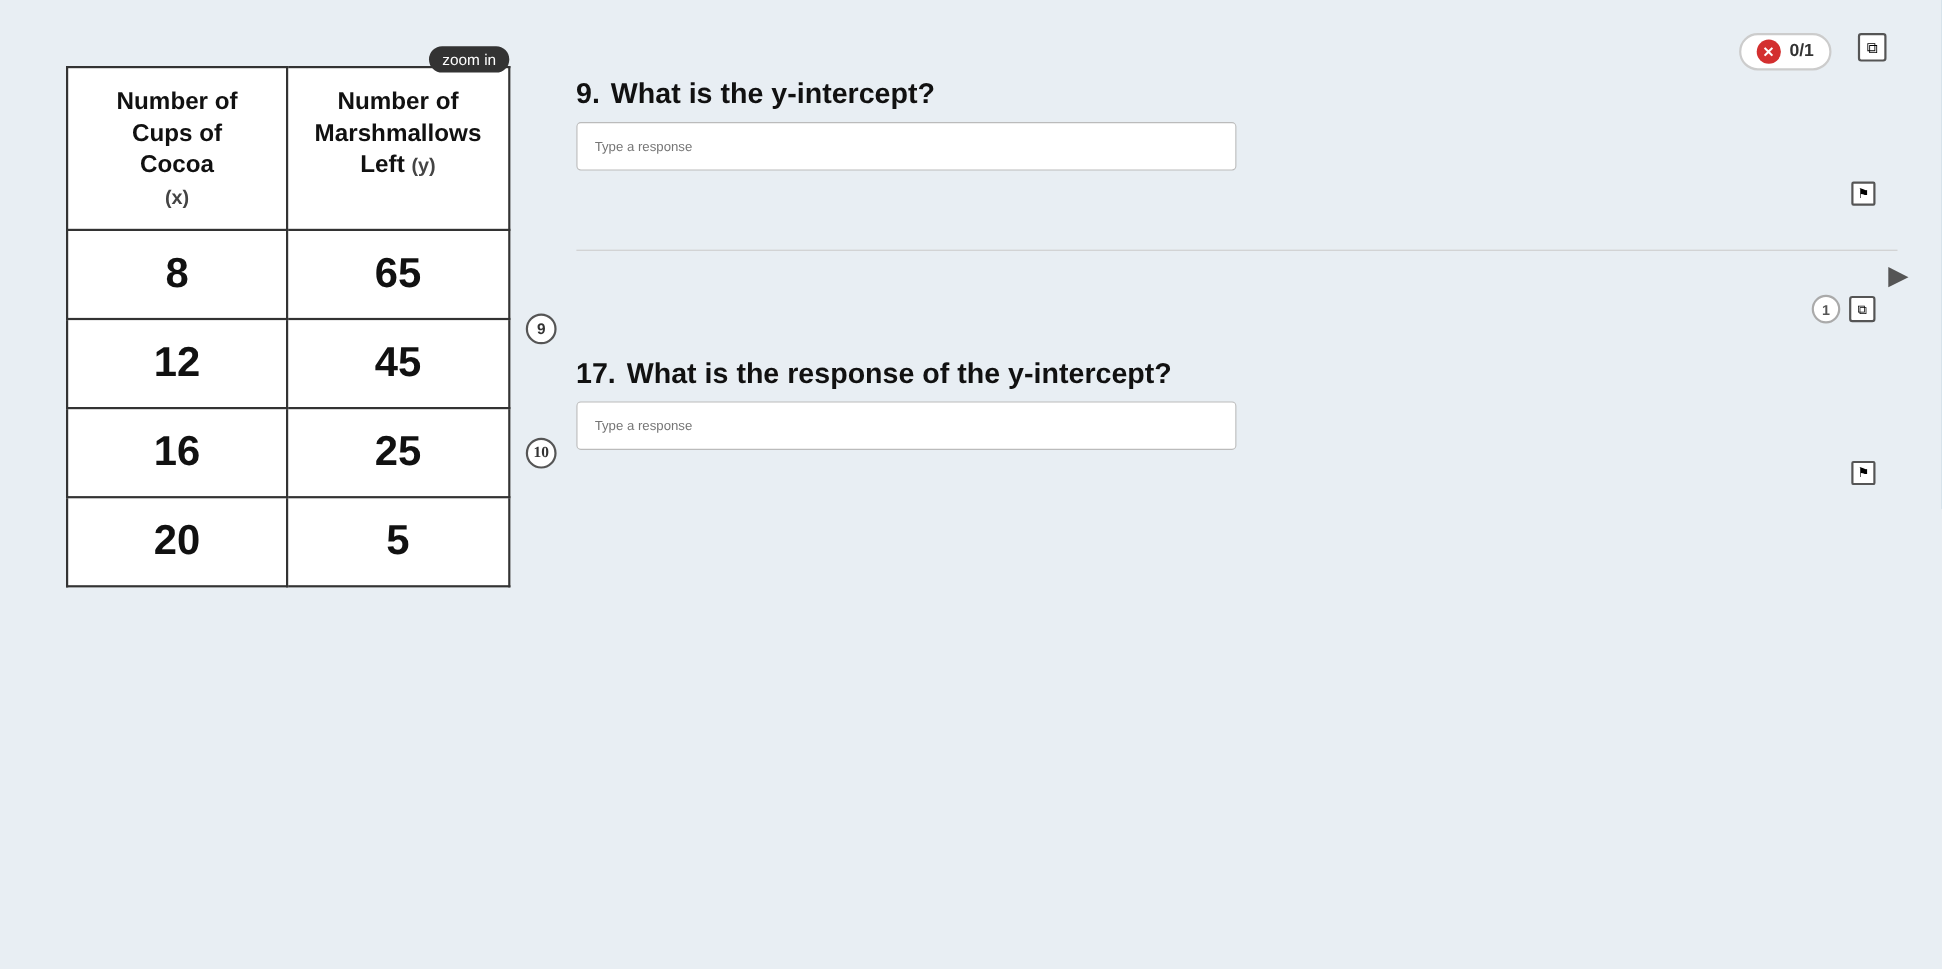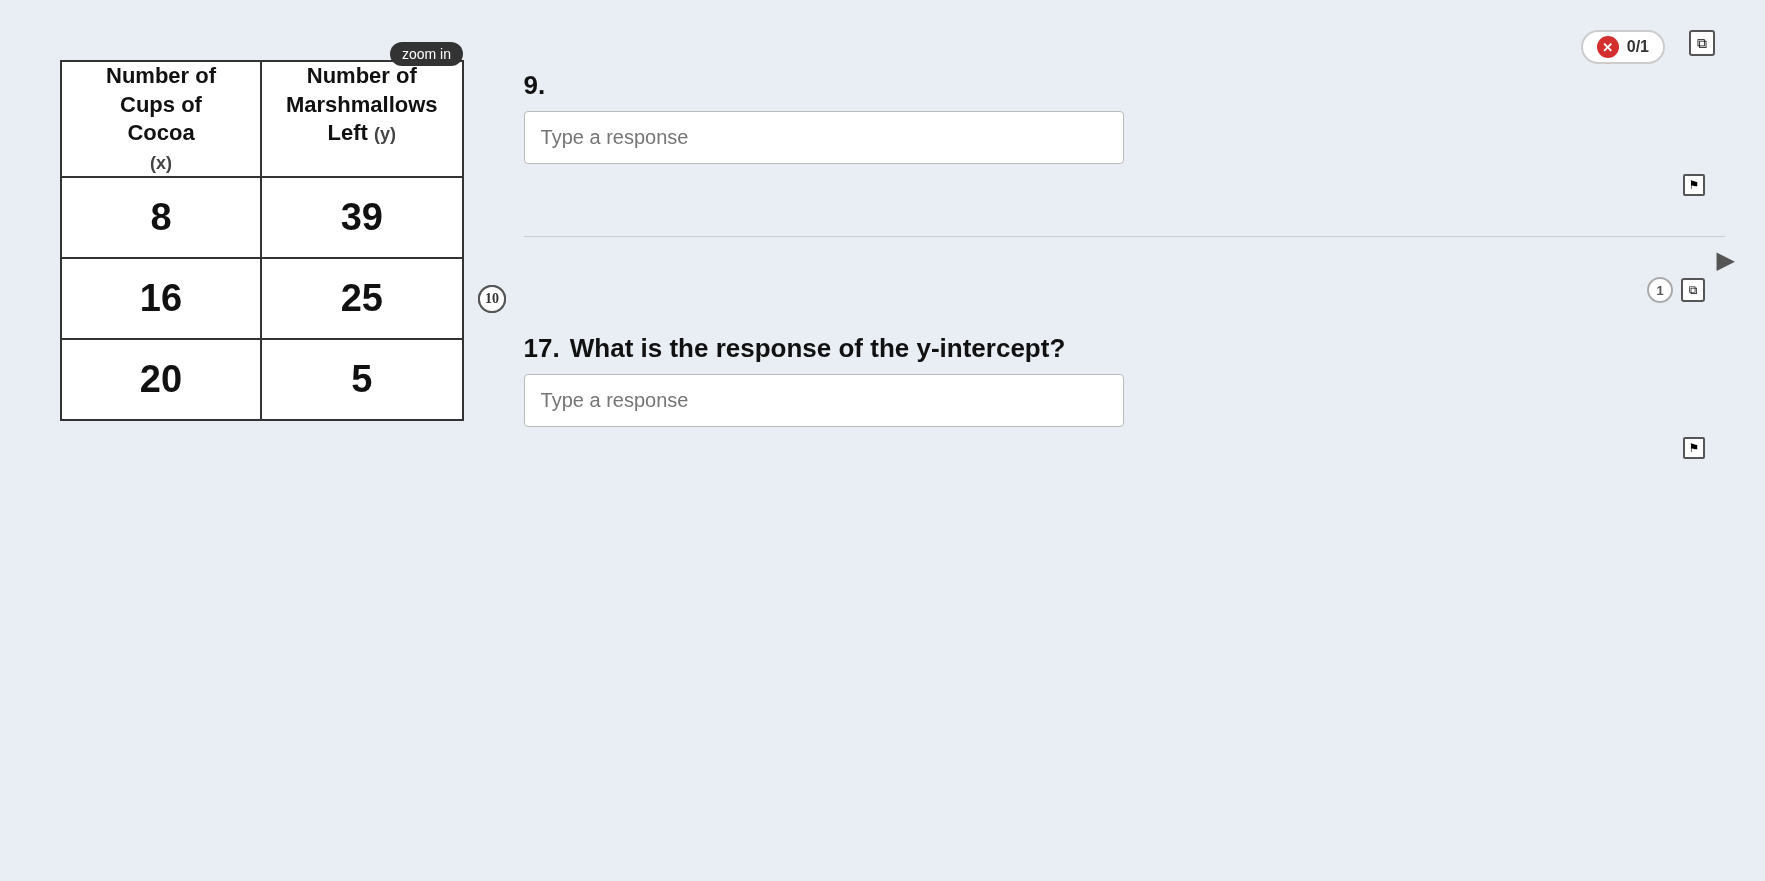--- a/index.html
+++ b/index.html
@@ -56,21 +56,21 @@
     .data-table td {
       border: 2px solid #333;
       text-align: center;
       font-weight: bold;
       color: #111;
     }
 
     .data-table th {
       font-size: 22px;
       font-weight: 900;
-      padding: 0 24px;
+      padding: 16px 24px;
       line-height: 1.3;
       vertical-align: top;
       width: 200px;
     }
 
     .data-table td {
       font-size: 38px;
       font-weight: 900;
       padding: 18px 24px;
       width: 200px;
@@ -183,21 +183,21 @@
       font-size: 26px;
       font-weight: 700;
       color: #111;
     }
 
     .response-input {
       background: #fff;
       border: 1.5px solid #bbb;
       border-radius: 4px;
       padding: 14px 16px;
-      font-size: 20px;
+      font-size: 12px;
       color: #888;
       width: 600px;
       cursor: text;
     }
 
     .question-divider {
       border: none;
       border-top: 1px solid #ccc;
       margin: 10px 0;
     }
@@ -285,21 +285,25 @@
             <span>Number of</span><br>
             <span>Marshmallows</span><br>
             <span>Left</span>
             <span class="header-sub">(y)</span>
           </th>
         </tr>
       </thead>
       <tbody id="table-body">
       <tr>
             <td>8</td>
-            <td>39</td>
+            <td>65</td>
+          </tr>
+          <tr>
+            <td>12</td>
+            <td>45</td>
           </tr>
           <tr>
             <td>16</td>
             <td>25</td>
           </tr>
           <tr>
             <td>20</td>
             <td>5</td>
           </tr>
         </tbody>
@@ -314,20 +318,21 @@
     <div class="score-badge">
       <div class="score-x">✕</div>
       <span>0/1</span>
     </div>
 
     <div class="copy-icon-top">⧉</div>
 
     <div class="question-block">
       <div class="question-title">
         <span class="question-num">9.</span>
+        <span>What is the y-intercept?</span>
       </div>
       <input type="text" class="response-input" placeholder="Type a response" style="">
       <div class="flag-icon">⚑</div>
     </div>
 
     <hr class="question-divider">
 
     <div class="score-badge-small">
       <div class="score-circle-small">1</div>
       <div class="copy-icon-small">⧉</div>

